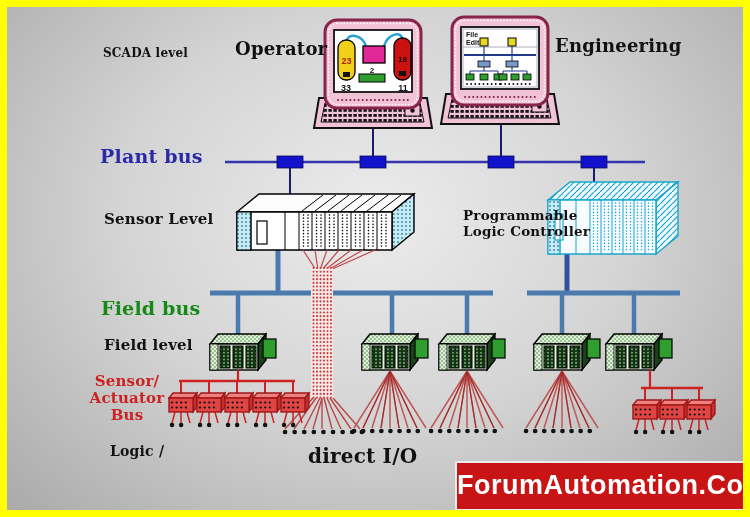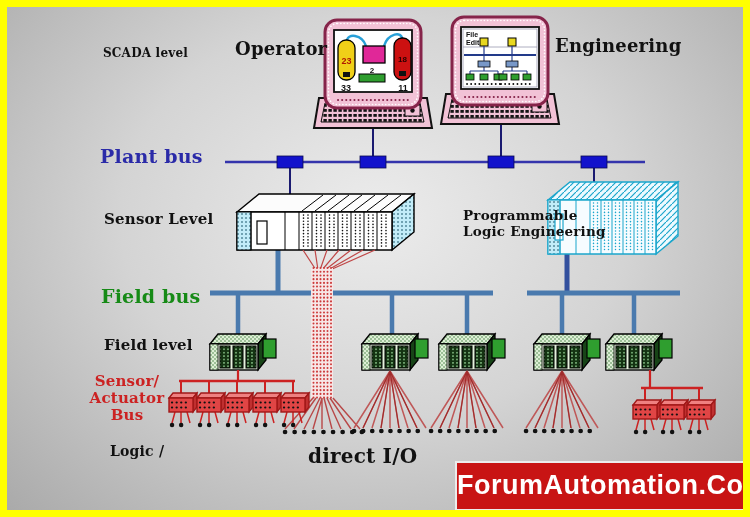--- a/index.html
+++ b/index.html
@@ -10,21 +10,21 @@
   }
   #frame{position:absolute;inset:0;border:7px solid #ffff00;z-index:10;pointer-events:none;box-sizing:border-box;}
   svg{position:absolute;left:0;top:0;z-index:1;}
   .lbl{position:absolute;z-index:6;font-weight:bold;color:#111;white-space:nowrap;letter-spacing:.2px;}
   .lbl-scada{left:103px;top:46px;font-size:12px;}
   .lbl-operator{left:235px;top:38px;font-size:18px;text-align:center;}
   .lbl-engineering{left:555px;top:35px;font-size:18px;}
   .lbl-plantbus{left:100px;top:145px;font-size:19px;color:#2a2aa8;}
   .lbl-plantlevel{left:104px;top:210px;font-size:15px;}
   .lbl-plc{left:420px;top:208px;font-size:13.5px;line-height:15.5px;margin-left:43px;}
-  .lbl-fieldbus{left:101px;top:285px;font-size:19px;color:#168a16;}
+  .lbl-fieldbus{left:101px;top:297px;font-size:19px;color:#168a16;}
   .lbl-fieldlevel{left:104px;top:336px;font-size:15px;}
   .lbl-sabus{left:88px;top:373px;font-size:15px;line-height:17px;color:#cc2222;width:78px;text-align:center;white-space:normal;}
   .lbl-sensor{left:110px;top:443px;font-size:14px;}
   .lbl-directio{left:308px;top:444px;font-size:20px;}
   #banner{
     position:absolute;left:455px;top:461px;width:291px;height:50px;z-index:5;
     background:#c81414;border:2px solid #ececec;box-sizing:border-box;
     color:#fff;font-family:"Liberation Sans", sans-serif;font-weight:bold;
     font-size:27px;line-height:45px;text-align:center;letter-spacing:.5px;
   }
@@ -232,21 +232,21 @@
   </g>
 </svg>
 
 <div class="lbl lbl-scada">SCADA level</div>
 <div class="lbl lbl-operator">Operator</div>
 <div class="lbl lbl-engineering">Engineering</div>
 <div class="lbl lbl-plantbus">Plant bus</div>
 <div class="lbl lbl-plantlevel">Sensor Level</div>
 <div class="lbl lbl-plc">
   <div>Programmable</div>
-  <div>Logic Engineering</div>
+  <div>Logic Controller</div>
 </div>
 <div class="lbl lbl-fieldbus">Field bus</div>
 <div class="lbl lbl-fieldlevel">Field level</div>
 <div class="lbl lbl-sabus">
   <div>Sensor/</div>
   <div>Actuator</div>
   <div>Bus</div>
 </div>
 <div class="lbl lbl-sensor">Logic /</div>
 <div class="lbl lbl-directio">direct I/O</div>

